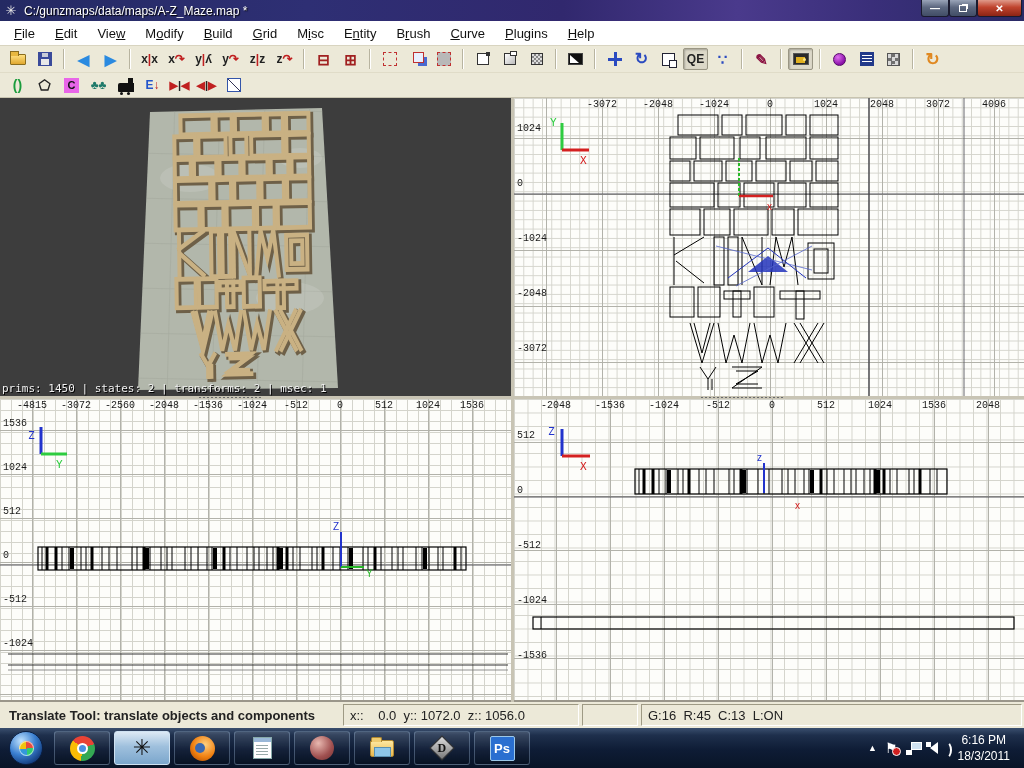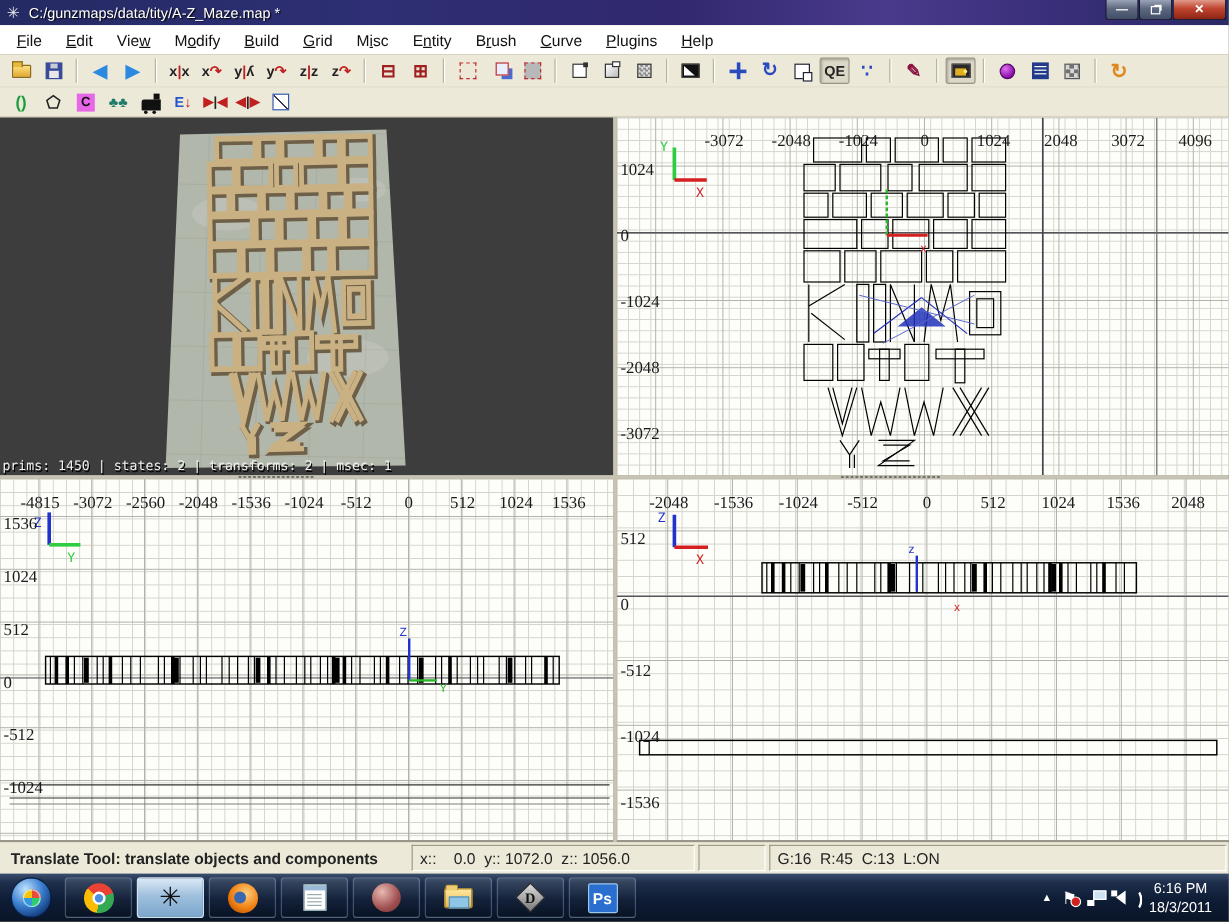--- a/index.html
+++ b/index.html
@@ -81,21 +81,21 @@
   .vp-side  { left:0;     top:301px; width:511px; height:301px; }
   .vp-front { left:514px; top:301px; width:510px; height:301px; }
   .grid-minor,.grid-major { position:absolute; inset:0; }
   .vp-top .grid-minor { background-image:linear-gradient(#d4d4cc 1px,transparent 1px),linear-gradient(90deg,#d4d4cc 1px,transparent 1px); background-size:9.33px 9.33px; }
   .vp-top .grid-major { background-image:linear-gradient(#b2b2aa 1px,transparent 1px),linear-gradient(90deg,#b2b2aa 1px,transparent 1px); background-size:56px 56px; background-position:32px 40px; }
   .vp-side .grid-minor { background-image:linear-gradient(#d4d4cc 1px,transparent 1px),linear-gradient(90deg,#d4d4cc 1px,transparent 1px); background-size:11px 11px; }
   .vp-side .grid-major { background-image:linear-gradient(#b2b2aa 1px,transparent 1px),linear-gradient(90deg,#b2b2aa 1px,transparent 1px); background-size:44px 44px; background-position:32px 31px; }
   .vp-front .grid-minor { background-image:linear-gradient(#d4d4cc 1px,transparent 1px),linear-gradient(90deg,#d4d4cc 1px,transparent 1px); background-size:13.5px 13.5px; }
   .vp-front .grid-major { background-image:linear-gradient(#b2b2aa 1px,transparent 1px),linear-gradient(90deg,#b2b2aa 1px,transparent 1px); background-size:54px 54px; background-position:42px 43px; }
   .vp svg { position:absolute; inset:0; }
-  .ruler-label { position:absolute; font-family:Liberation Serif, serif; font-size:14px; color:#1a1a1a; white-space:nowrap;margin-top:12px; }
+  .ruler-label { position:absolute; font-family:Liberation Mono, monospace; font-size:10px; color:#1a1a1a; white-space:nowrap; }
   .stats-line { position:absolute; left:2px; bottom:1px; font-family:"DejaVu Sans Mono",monospace; font-size:11px; color:#f0f0f0; text-shadow:1px 1px 0 #000; }
   .splitter-h { position:absolute; left:0; width:1024px; height:3px; top:298px; background:#c8c4b4; }
   .splitter-v { position:absolute; top:0; height:604px; width:3px; left:511px; background:#c8c4b4; }
   .grip { position:absolute; height:3px; background-image:radial-gradient(circle,#6a6a6a 35%,transparent 40%); background-size:4px 3px; }
 
   
   .statusbar { position:absolute; left:0; top:702px; width:1024px; height:26px; background:#ece9d8;
     display:flex; align-items:stretch; padding:2px; gap:3px; font-size:13px; color:#222; }
   .sb-panel { border:1px solid; border-color:#9e9a84 #fff #fff #9e9a84; padding:2px 6px; white-space:pre; overflow:hidden; display:flex; align-items:center; }
   .sb-tool { width:338px; border-color:transparent;font-weight:bold; }
@@ -142,21 +142,21 @@
   .tray-vol:after { content:""; position:absolute; left:10px; top:-7px; width:8px; height:14px; border:2px solid transparent; border-right:2px solid #fff; border-radius:50%; }
   .clock { text-align:center; font-size:12px; line-height:1.35; padding:0 6px; }
 </style>
 </head>
 <body>
 
 <div class="screen">
 
   <div class="titlebar">
     <span class="app-icon">✳</span>
-    <span class="title">C:/gunzmaps/data/tity/A-Z_Maze.map *</span>
+    <span class="title">C:/gunzmaps/data/maps/A-Z_Maze.map *</span>
     <div class="win-controls">
       <div class="win-btn min">—</div>
       <div class="win-btn res">
           <span class="res-glyph"></span>
         </div>
       <div class="win-btn close">✕</div>
     </div>
   </div>
 
   <div class="menubar" id="menubar">

